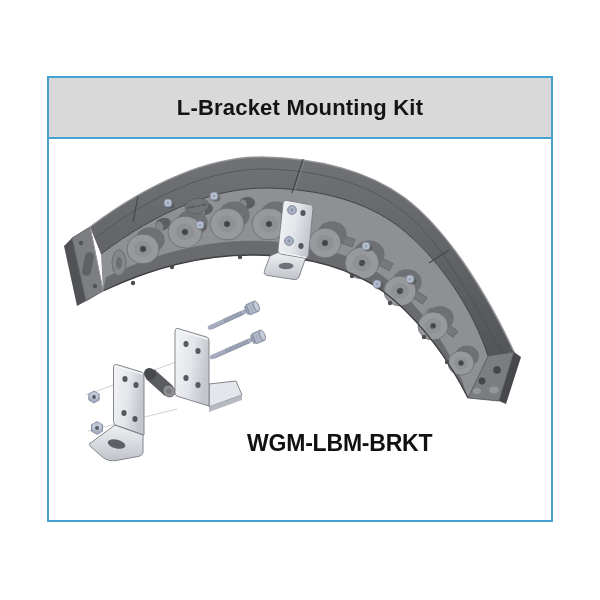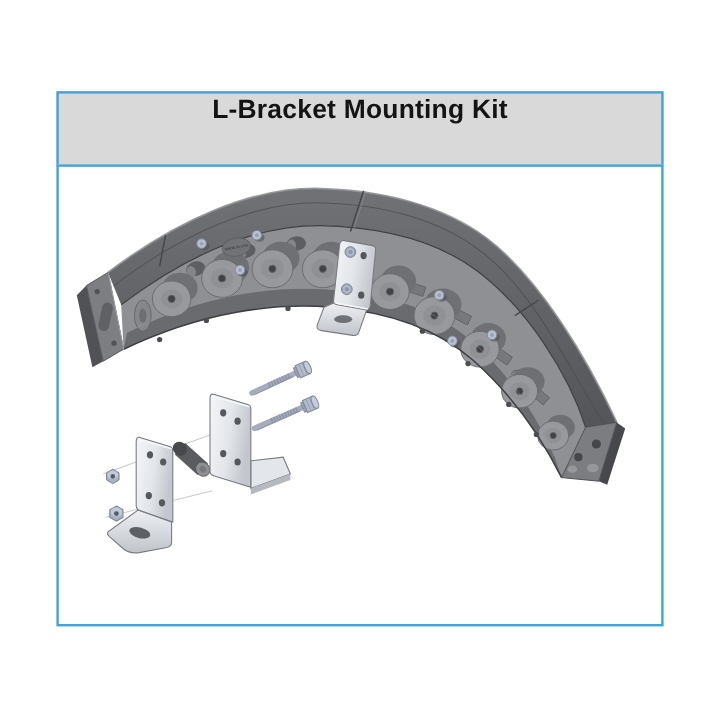--- a/index.html
+++ b/index.html
@@ -3,21 +3,21 @@
 <meta charset="utf-8">
 <style>
   html,body{margin:0;padding:0;}
   .page{
     position:relative;width:600px;height:600px;background:#ffffff;
     font-family:"Liberation Sans",sans-serif;overflow:hidden;
   }
   .panel-header{
     position:absolute;left:47px;top:76px;width:502px;height:59px;
     background:#d9d9d9;border:2px solid #45a3d3;
-    display:flex;align-items:flex-start;justify-content:center;
+    display:flex;align-items:center;justify-content:center;
   }
   .panel-title{
     font-size:22px;font-weight:700;color:#141414;letter-spacing:0.2px;
   }
   .panel-body{
     position:absolute;left:47px;top:137px;width:502px;height:381px;
     background:#ffffff;border:2px solid #45a3d3;
   }
   .illustration{
     position:absolute;left:0;top:0;width:600px;height:600px;
@@ -344,13 +344,14 @@
         <circle r="1.9" fill="#555b68"></circle>
       </g>
       <g transform="translate(97,428) scale(1.06)">
         <polygon points="0,-6 5.2,-3 5.2,3 0,6 -5.2,3 -5.2,-3" fill="#a8b0c2" stroke="#79829a" stroke-width="0.8"></polygon>
         <ellipse cy="-1.2" rx="4.6" ry="3.6" fill="#c2c9d6"></ellipse>
         <circle r="1.9" fill="#555b68"></circle>
       </g>
     </g>
   </svg>
 
+  <div class="part-number">WGM-LBM-BRKT</div>
 </div>
 
 </body></html>

